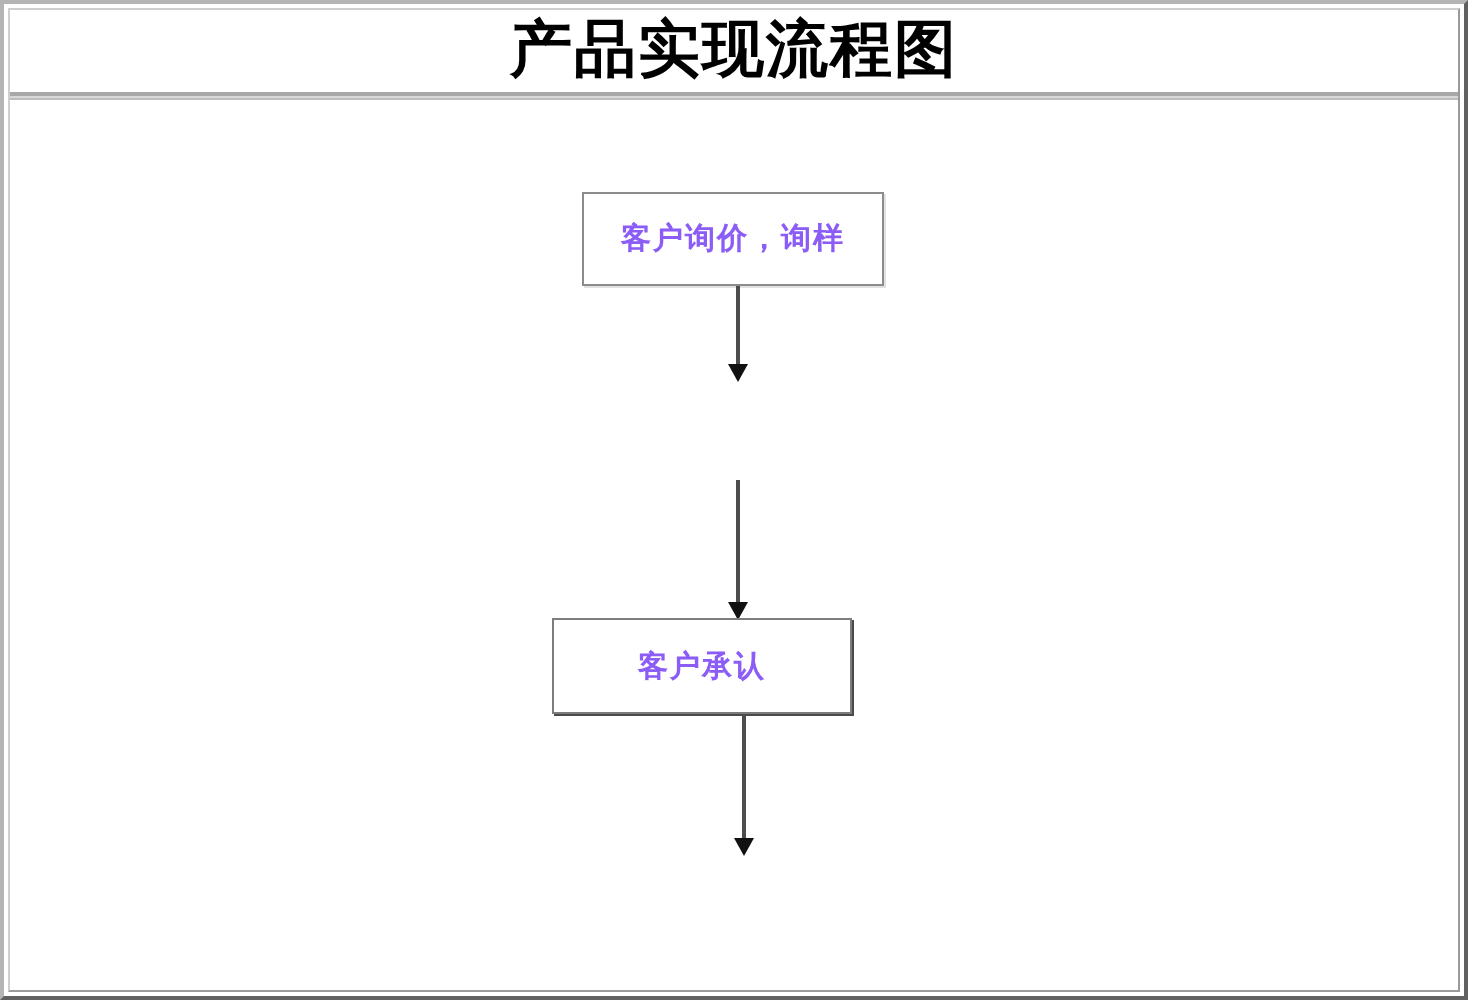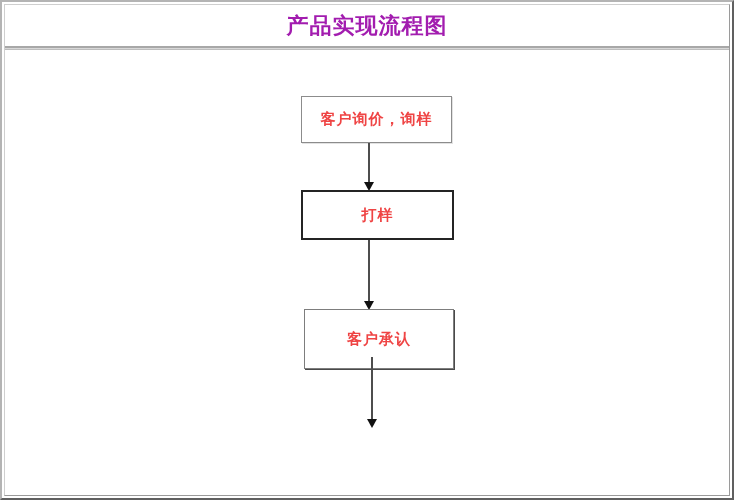--- a/index.html
+++ b/index.html
@@ -50,23 +50,23 @@
     width: 724px;
     height: 40px;
     display: flex;
     align-items: center;
     justify-content: center;
     background: #ffffff;
   }
   #page-title {
     font-family: "DejaVu Serif", "Liberation Serif", serif;
     font-weight: bold;
-    font-size: 22px;
+    font-size: 31px;
     letter-spacing: 1px;
-    color: #a21caf;
+    color: #000000;
     line-height: 1;
     white-space: nowrap;
   }
   #title-rule {
     position: absolute;
     left: 0px;
     top: 41px;
     width: 724px;
     height: 4px;
     border-top: 2px solid #a8a8a8;
@@ -85,47 +85,46 @@
     background: #ffffff;
   }
 
   .node {
     position: absolute;
     box-sizing: border-box;
     background: #ffffff;
     display: flex;
     align-items: center;
     justify-content: center;
-    color: #ef4444;
+    color: #8b5cf6;
     font-family: "DejaVu Serif", "Liberation Serif", serif;
     font-weight: bold;
     font-size: 15px;
     letter-spacing: 1px;
     white-space: nowrap;
-    margin-left: 10px;
   }
 
   
   #node-0 {
     left: 286px;  top: 45px;
     width: 151px; height: 47px;
     border: 1px solid #ararar;
     border: 1px solid #8c8c8c;
     box-shadow: 1px 1px 0 #e2e2e2;
   }
   
   #node-1 {
     left: 286px;  top: 139px;
     width: 153px; height: 50px;
     border: 2px solid #242424;
   }
   
   #node-2 {
-    left: 289px;  top: 258px;
-    width: 150px; height: 60px;
+    left: 271px;  top: 258px;
+    width: 150px; height: 48px;
     border: 1px solid #7d7d7d;
     box-shadow: 1px 1px 0 #4a4a4a;
   }
   
   #node-3 {
     left: 293px;  top: 376px;
     width: 151px; height: 48px;
     border: 1px solid #6e6e6e;
     box-shadow: 1px 1px 0 #444444;
   }
@@ -178,23 +177,20 @@
 
       <div class="node" id="node-0">
         <span>客户询价，询样</span>
       </div>
 
       <div class="connector" id="conn-0">
         <div class="shaft"></div>
         <div class="head"></div>
       </div>
 
-      <div class="node" id="node-1">
-        <span>打样</span>
-      </div>
 
       <div class="connector" id="conn-1">
         <div class="shaft"></div>
         <div class="head"></div>
       </div>
 
       <div class="node" id="node-2">
         <span>客户承认</span>
       </div>
 

